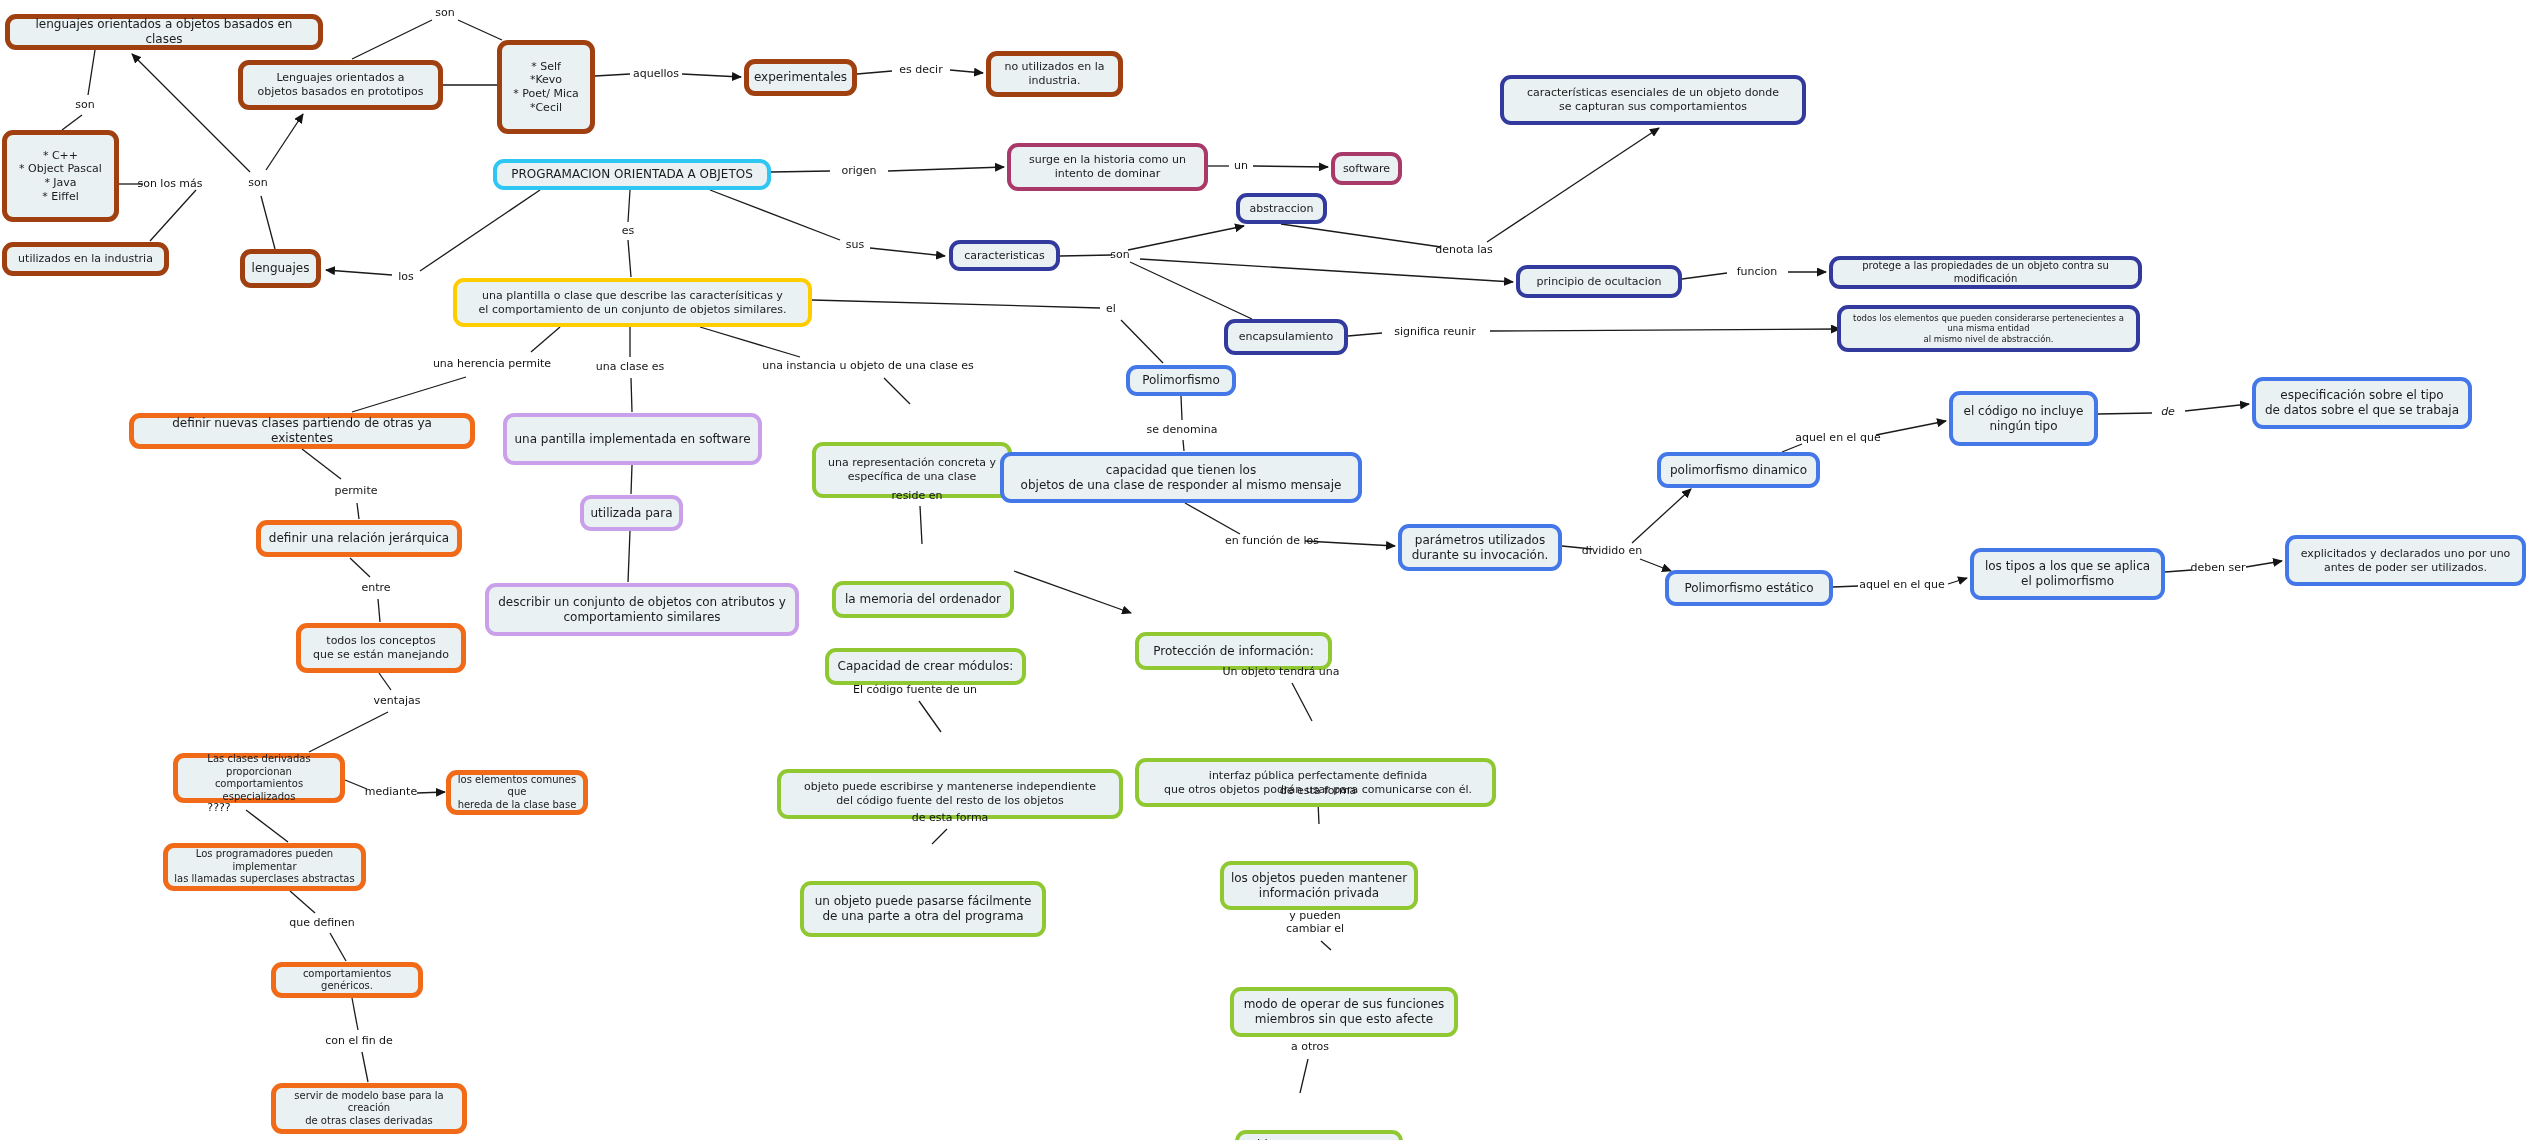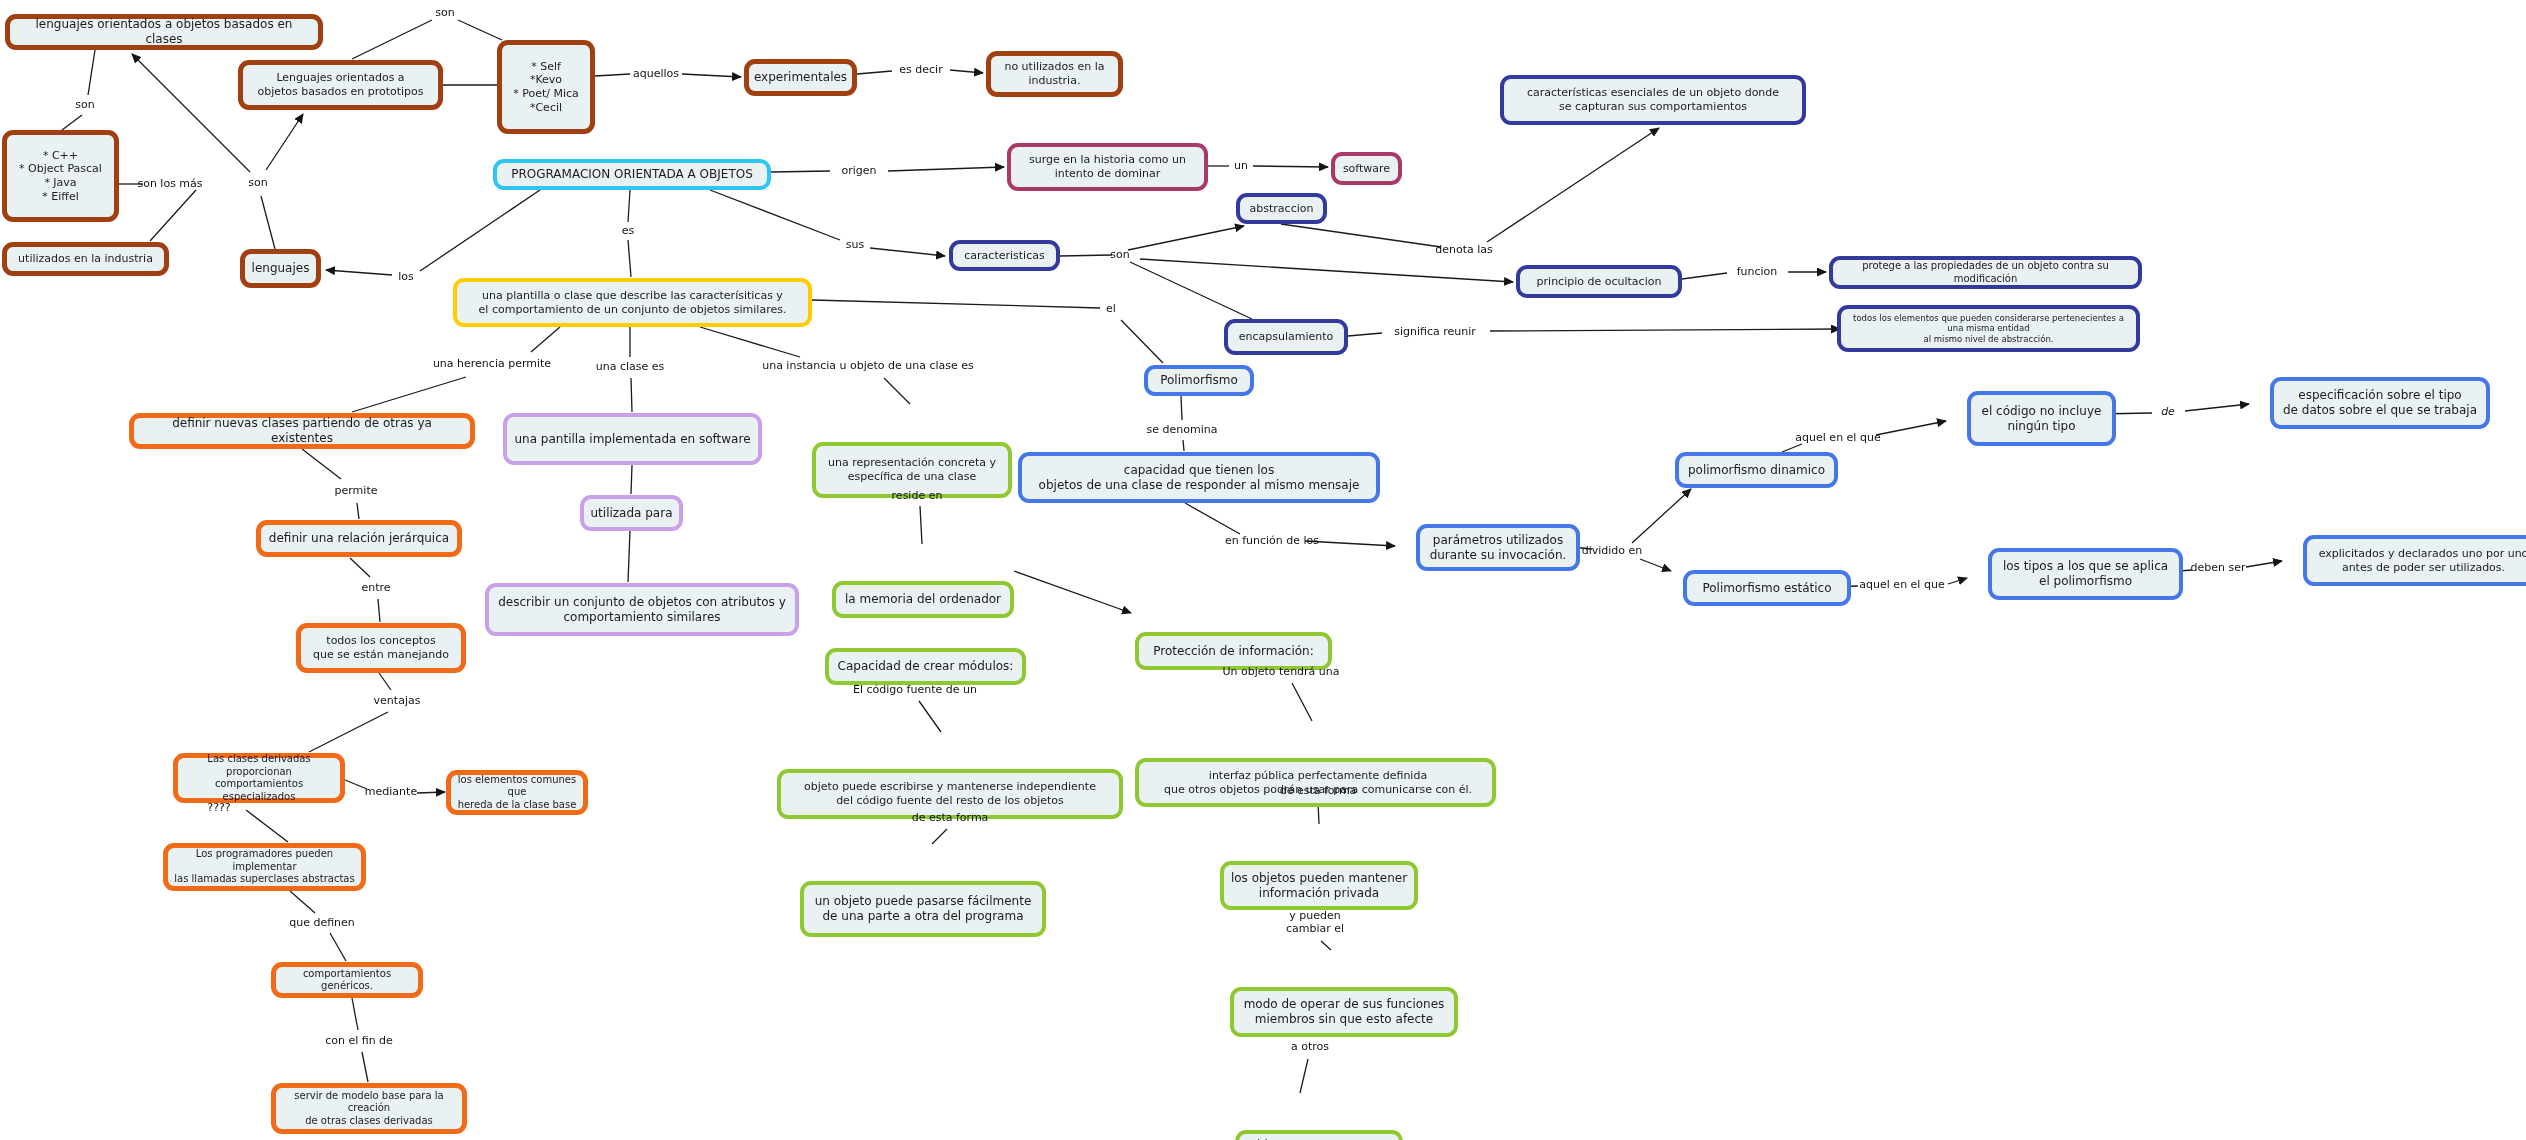--- a/index.html
+++ b/index.html
@@ -15,21 +15,21 @@
     font-size:12px;z-index:2;
   }
   .brown   {border:5px solid #A04010;}
   .cyan    {border:4px solid #2EC6F2;}
   .plum    {border:4px solid #A83968;}
   .navy    {border:4px solid #333A9E;}
   .yellow  {border:4px solid #FFCC00;}
   .orange  {border:5px solid #F06A18;}
   .lavender{border:4px solid #C9A0E9;}
   .green   {border:4px solid #90C832;margin-top:36px;}
-  .blue    {border:4px solid #4478E8;margin-left:18px;}
+  .blue    {border:4px solid #4478E8;}
   .fs11{font-size:11px;} .fs10{font-size:10px;} .fs8{font-size:8.5px;}
   .lbl{
     position:absolute;transform:translate(-50%,-50%);
     font-size:11px;color:#141414;text-align:center;
     white-space:pre-line;line-height:1.2;z-index:3;background:transparent;
   }
 </style>
 </head>
 <body>
 

